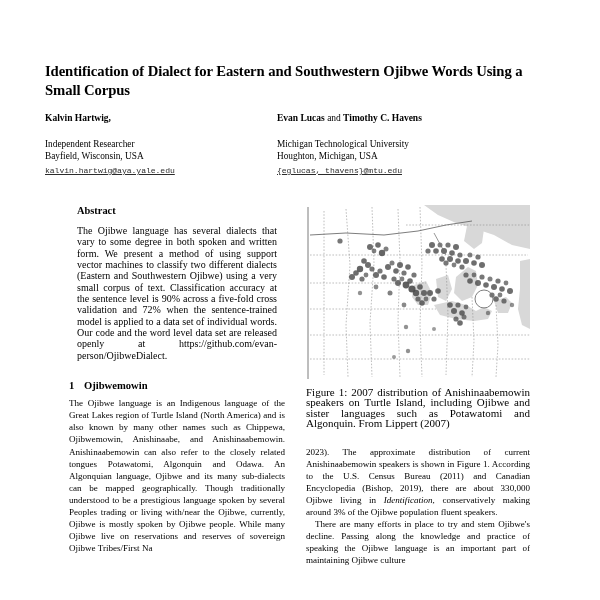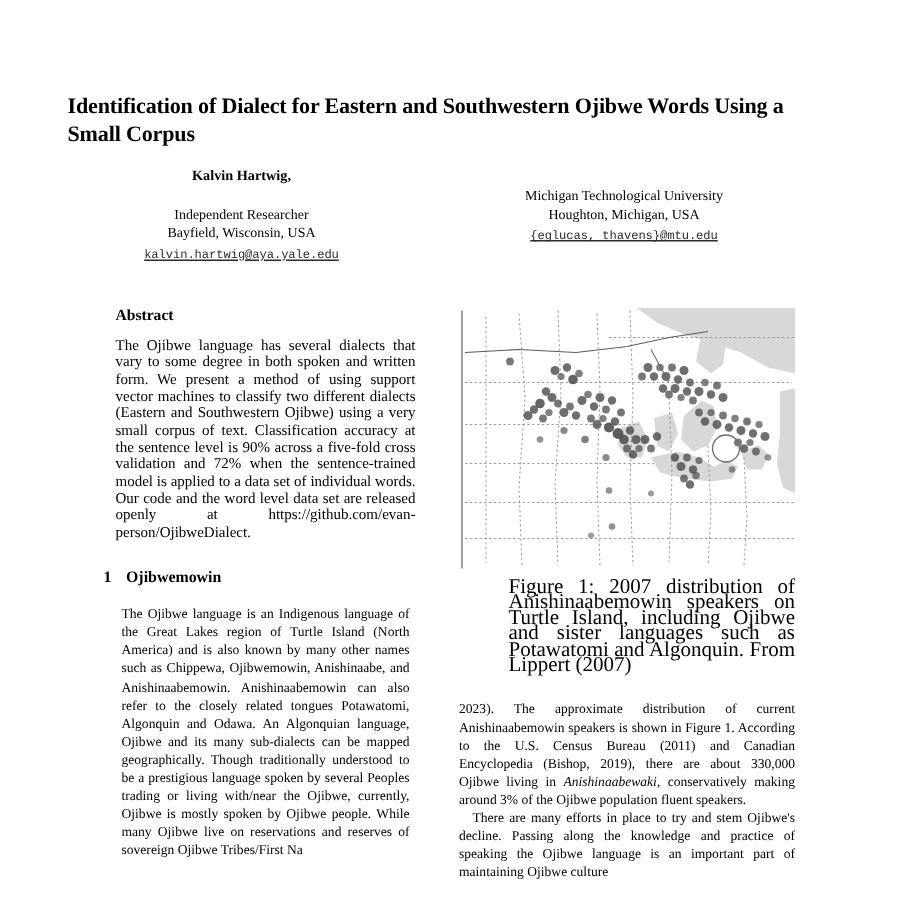--- a/index.html
+++ b/index.html
@@ -40,21 +40,20 @@
   
   .authors {
     position: absolute;
     left: 45px;
     top: 112px;
     width: 510px;
     display: flex;
     flex-direction: row;
   }
   .author-block {
-    text-align: center;
     font-size: 9.3px;
     line-height: 12.6px;
   }
   .author-block.left { width: 232px; }
   .author-block.right { width: 278px; }
   .author-name { font-weight: bold; font-size: 9.5px; }
   .author-name .conj { font-weight: normal; }
   .author-aff { font-size: 9.3px; margin-top: 13px; }
   .author-loc { font-size: 9.3px; }
   .author-mail {
@@ -107,42 +106,41 @@
     margin-bottom: 6px;
   }
   .sec-num { display: inline-block; min-width: 15px; }
 
   .body-text {
     font-size: 9.05px;
     line-height: 12.1px;
     text-align: justify;
     text-justify: inter-word;
   }
-  .body-text p { margin: 12px; }
+  .body-text p { margin: 0; }
   .italic { font-style: italic; }
 
   
   .figure {
     width: 224px;
   }
   .figure-img {
     width: 224px;
     height: 175px;
     position: relative;
     overflow: hidden;
     background: #ffffff;
   }
   .figure-img svg { display: block; }
   .figure-cap {
     margin-top: 7px;
-    font-size: 14px;
+    font-size: 11px;
     line-height: 10.4px;
     text-align: justify;
     text-justify: inter-word;
-    margin-left: 33px;
   }
   .fig-body-text {
     margin-top: 17px;
     font-size: 9.05px;
     line-height: 12.1px;
     text-align: justify;
   }
   .fig-body-text p { margin: 0; }
   .fig-body-text p + p { text-indent: 9px; }
 </style>
@@ -154,20 +152,21 @@
   <div class="title">Identification of Dialect for Eastern and Southwestern Ojibwe Words Using a Small Corpus</div>
 
   <div class="authors">
     <div class="author-block left">
       <div class="author-name">Kalvin Hartwig,</div>
       <div class="author-aff">Independent Researcher</div>
       <div class="author-loc">Bayfield, Wisconsin, USA</div>
       <div class="author-mail">kalvin.hartwig@aya.yale.edu</div>
     </div>
     <div class="author-block right">
+      <div class="author-name"><span>Evan Lucas</span> <span class="conj">and</span> <span>Timothy C. Havens</span></div>
       <div class="author-aff">Michigan Technological University</div>
       <div class="author-loc">Houghton, Michigan, USA</div>
       <div class="author-mail">{eglucas, thavens}@mtu.edu</div>
     </div>
   </div>
 
   <div class="col-left">
     <div class="abstract-wrap">
       <div class="abstract-head">Abstract</div>
       <div class="abstract-body">The Ojibwe language has several dialects that vary to some degree in both spoken and written form. We present a method of using support vector machines to classify two different dialects (Eastern and Southwestern Ojibwe) using a very small corpus of text. Classification accuracy at the sentence level is 90% across a five-fold cross validation and 72% when the sentence-trained model is applied to a data set of individual words. Our code and the word level data set are released openly at https://github.com/evan-person/OjibweDialect.</div>
@@ -319,18 +318,18 @@
           </g>
           <g fill="none" stroke="#707070" stroke-width="0.9">
             <circle cx="178" cy="94" r="9"></circle>
           </g>
         </svg>
       </div>
       <div class="figure-cap">Figure 1: 2007 distribution of Anishinaabemowin speakers on Turtle Island, including Ojibwe and sister languages such as Potawatomi and Algonquin. From Lippert (2007)</div>
     </div>
 
     <div class="fig-body-text">
-      <p><span>2023). The approximate distribution of current Anishinaabemowin speakers is shown in Figure 1. According to the U.S. Census Bureau (2011) and Canadian Encyclopedia (Bishop, 2019), there are about 330,000 Ojibwe living in </span><span class="italic">Anishinaabewaki</span><span>, conservatively making around 3% of the Ojibwe population fluent speakers.</span></p>
+      <p><span>2023). The approximate distribution of current Anishinaabemowin speakers is shown in Figure 1. According to the U.S. Census Bureau (2011) and Canadian Encyclopedia (Bishop, 2019), there are about 330,000 Ojibwe living in </span><span class="italic">Identification</span><span>, conservatively making around 3% of the Ojibwe population fluent speakers.</span></p>
       <p>There are many efforts in place to try and stem Ojibwe's decline. Passing along the knowledge and practice of speaking the Ojibwe language is an important part of maintaining Ojibwe culture</p>
     </div>
   </div>
 
 </div>
 
 </body></html>

